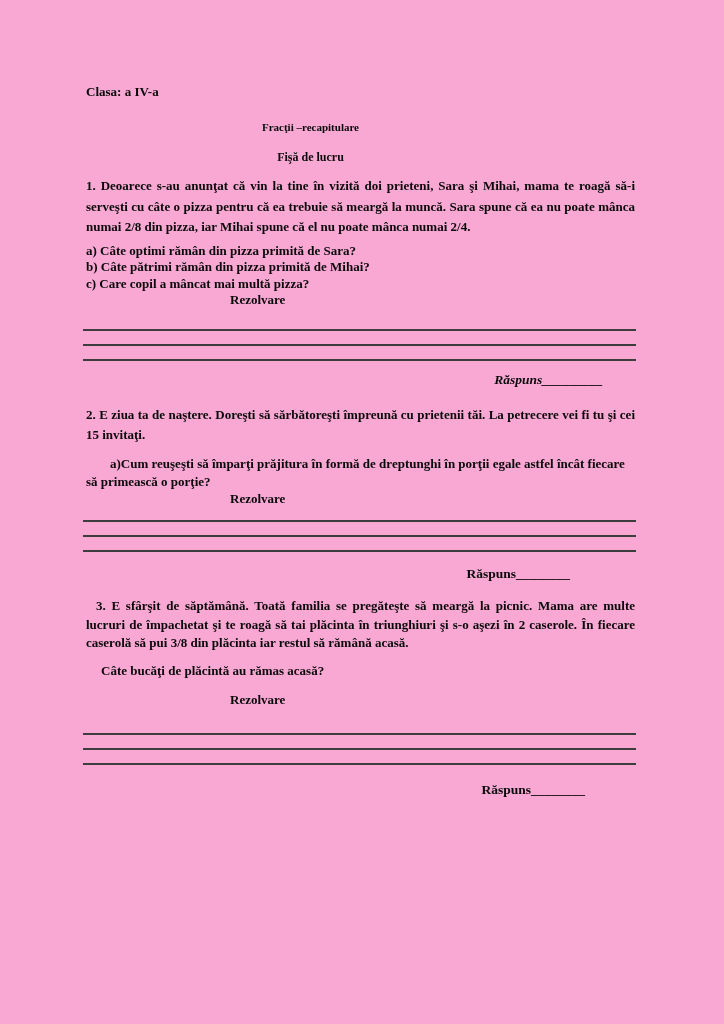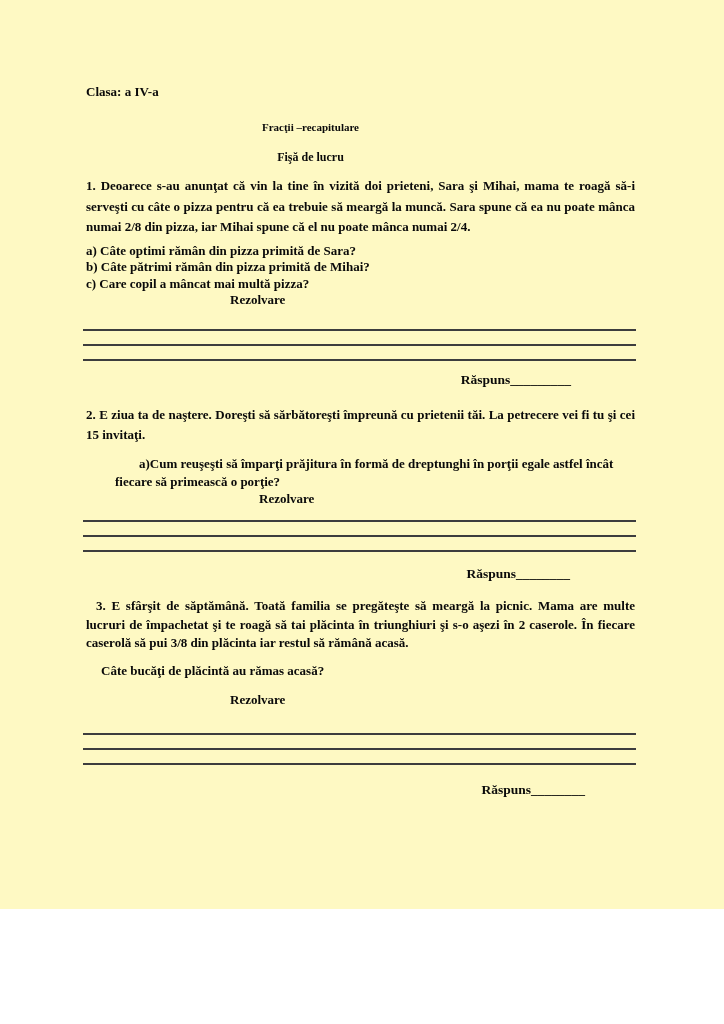--- a/index.html
+++ b/index.html
@@ -1,21 +1,21 @@
 <!DOCTYPE html>
 <html><head>
 <meta charset="utf-8">
 <style>
   * { margin: 0; padding: 0; box-sizing: border-box; }
   html, body { background: #ffffff; }
   .page {
     position: relative;
     width: 724px;
-    height: 909px;
-    background: #fef9c3;
+    height: 1024px;
+    background: #f9a8d4;
     color: #0a0a0a;
     font-family: "Liberation Serif", "DejaVu Serif", serif;
     font-weight: bold;
     font-size: 13px;
     overflow: hidden;
   }
   .content {
     padding: 84px 89px 0 86px; 
   }
   .class-label { line-height: 16px; }
@@ -35,21 +35,21 @@
   }
   .intro {
     text-align: justify;
     line-height: 20.5px;
     margin-top: 11px;
   }
   .intro.s2 { margin-top: 17px; }
   .intro.s3 { margin-top: 15px; line-height: 18.5px; text-indent: 10px; }
   .qlist { margin-top: 5px; }
   .qlist .q { line-height: 16.5px; }
-  .qlist2 { margin-top: 9px; margin-left: 29px; }
+  .qlist2 { margin-top: 9px; }
   .qlist2 .q { line-height: 18px; text-indent: 24px; text-align: left; }
   .q3 { margin-top: 10px; margin-left: 15px; line-height: 16px; }
   .solve {
     margin-left: 144px;
     line-height: 16.5px;
   }
   .solve.s3 { margin-top: 13px; }
   .answer-lines { margin-top: 7px; }
   .answer-lines.s2 { margin-top: 0; }
   .answer-lines.s3 { margin-top: 12px; }
@@ -57,21 +57,21 @@
     height: 15px;
     border-bottom: 2px solid #3d3d3d;
     margin-left: -3px;
     margin-right: -1px;
   }
   .answer-blank {
     text-align: right;
     line-height: 16px;
     font-size: 13.5px;
   }
-  .answer-blank.s1 { margin-top: 11px; margin-right: 64px; }
+  .answer-blank.s1 { margin-top: 11px; margin-right: 32px; font-style: italic; }
   .answer-blank.s2 { margin-top: 14px; margin-right: 65px; }
   .answer-blank.s3 { margin-top: 17px; margin-right: 50px; }
 </style>
 </head>
 <body>
 
 <div class="page">
   <div class="content">
 
     <div class="class-label">Clasa: a IV-a</div>

